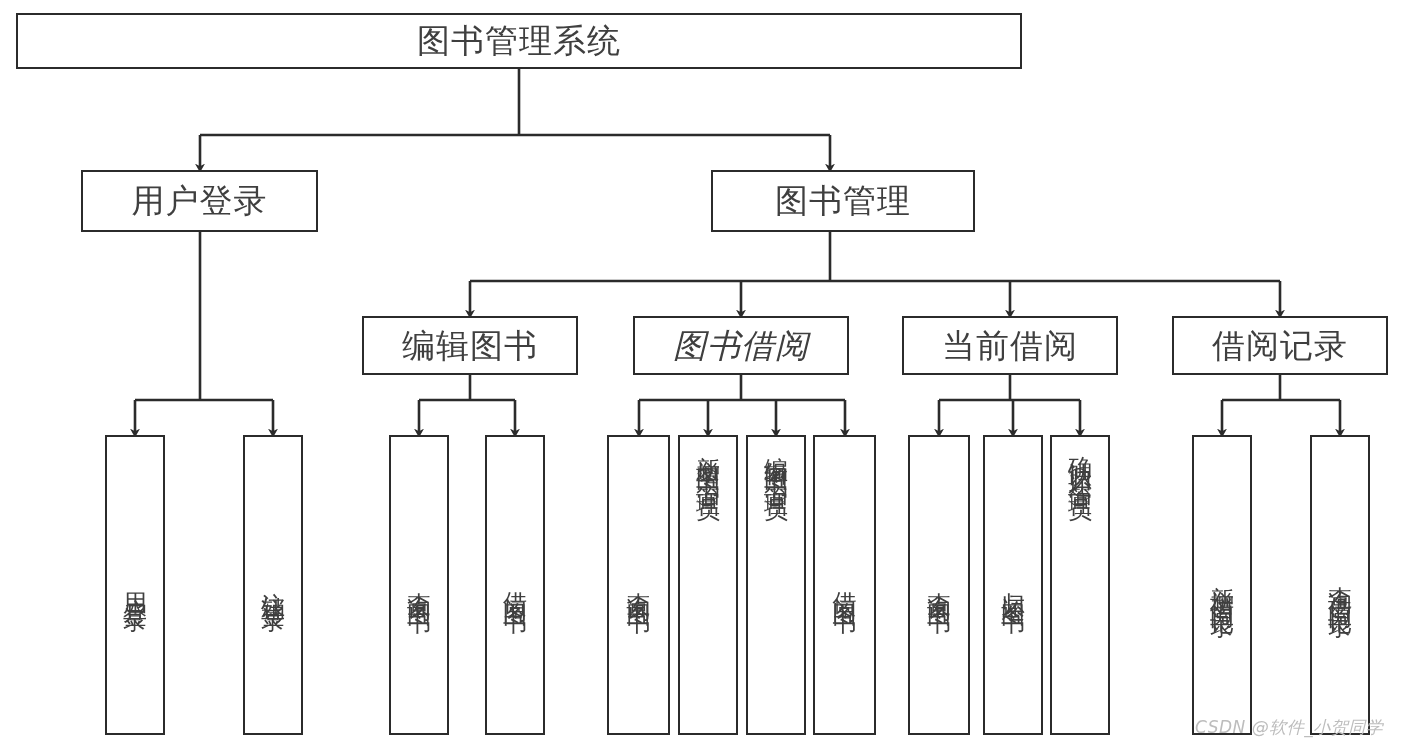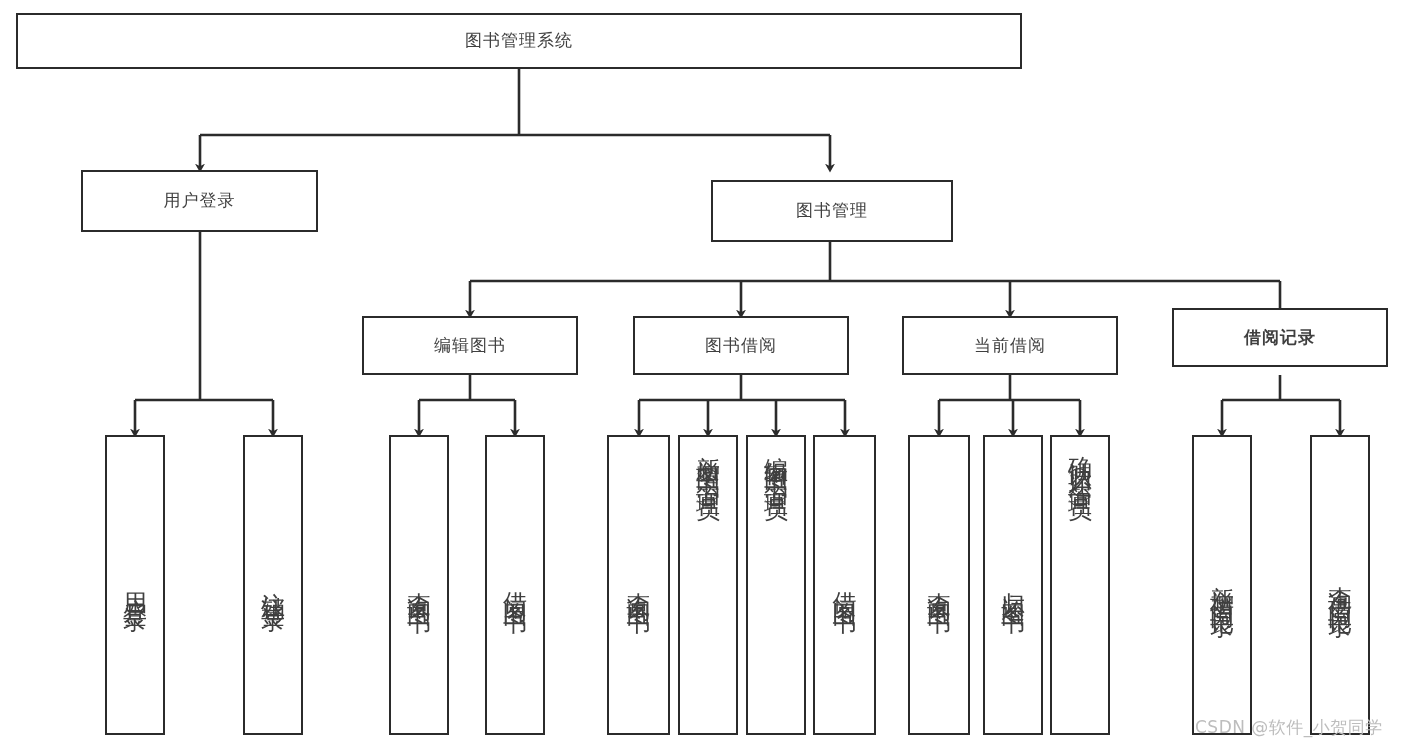--- a/index.html
+++ b/index.html
@@ -29,21 +29,21 @@
     box-sizing: border-box;
     border: 2px solid #2b2b2b;
     background: #ffffff;
     color: #3a3a3a;
     display: flex;
     align-items: center;
     justify-content: center;
     overflow: hidden;
   }
   .node-label {
-    font-size: 17px;
+    font-size: 33px;
     line-height: 1.15;
     letter-spacing: 1px;
     white-space: nowrap;
     color: #3f3f3f;
   }
   .node.vert {
     align-items: flex-start;
     justify-content: center;
     padding-top: 0;
   }
@@ -117,35 +117,35 @@
   </svg>
 
   <div class="node" id="n-root" style="left: 16px; top: 13px; width: 1006px; height: 56px;">
     <span class="node-label">图书管理系统</span>
   </div>
 
   <div id="level2-layer">
       <div class="node" style="left: 81px; top: 170px; width: 237px; height: 62px;">
         <span class="node-label">用户登录</span>
       </div>
-      <div class="node" style="left: 711px; top: 170px; width: 242px; height: 62px; margin-top: 10px;">
+      <div class="node" style="left: 711px; top: 170px; width: 264px; height: 62px;">
         <span class="node-label">图书管理</span>
       </div>
     </div>
   <div id="level3-layer">
       <div class="node" style="left: 362px; top: 316px; width: 216px; height: 59px;">
         <span class="node-label">编辑图书</span>
       </div>
-      <div class="node" style="left: 633px; top: 316px; width: 216px; height: 59px;">
+      <div class="node" style="left: 633px; top: 316px; width: 216px; height: 59px; font-style: italic;">
         <span class="node-label">图书借阅</span>
       </div>
       <div class="node" style="left: 902px; top: 316px; width: 216px; height: 59px; align-items: center;">
         <span class="node-label">当前借阅</span>
       </div>
-      <div class="node" style="left: 1172px; top: 308px; width: 216px; height: 59px; font-weight: bold;">
+      <div class="node" style="left: 1172px; top: 316px; width: 216px; height: 59px;">
         <span class="node-label">借阅记录</span>
       </div>
     </div>
   <div id="leaf-layer">
       <div class="node vert centered" style="left: 105px; top: 435px; width: 60px; height: 300px;">
         <span class="node-label">用户登录</span>
       </div>
       <div class="node vert centered" style="left: 243px; top: 435px; width: 60px; height: 300px;">
         <span class="node-label">注销登录</span>
       </div>
@@ -177,14 +177,14 @@
         <span class="node-label">确认归还（管理员）</span>
       </div>
       <div class="node vert centered" style="left: 1192px; top: 435px; width: 60px; height: 300px;">
         <span class="node-label">新增借阅记录</span>
       </div>
       <div class="node vert centered" style="left: 1310px; top: 435px; width: 60px; height: 300px;">
         <span class="node-label">查询借阅记录</span>
       </div>
     </div>
 
-  <div class="watermark" style="left:1195px; top:716px;">CSDN @软件_小贺同学</div>
+  <div class="watermark" style="left:1195px; top:716px;font-style:italic;">CSDN @软件_小贺同学</div>
 </div>
 
 </body></html>

